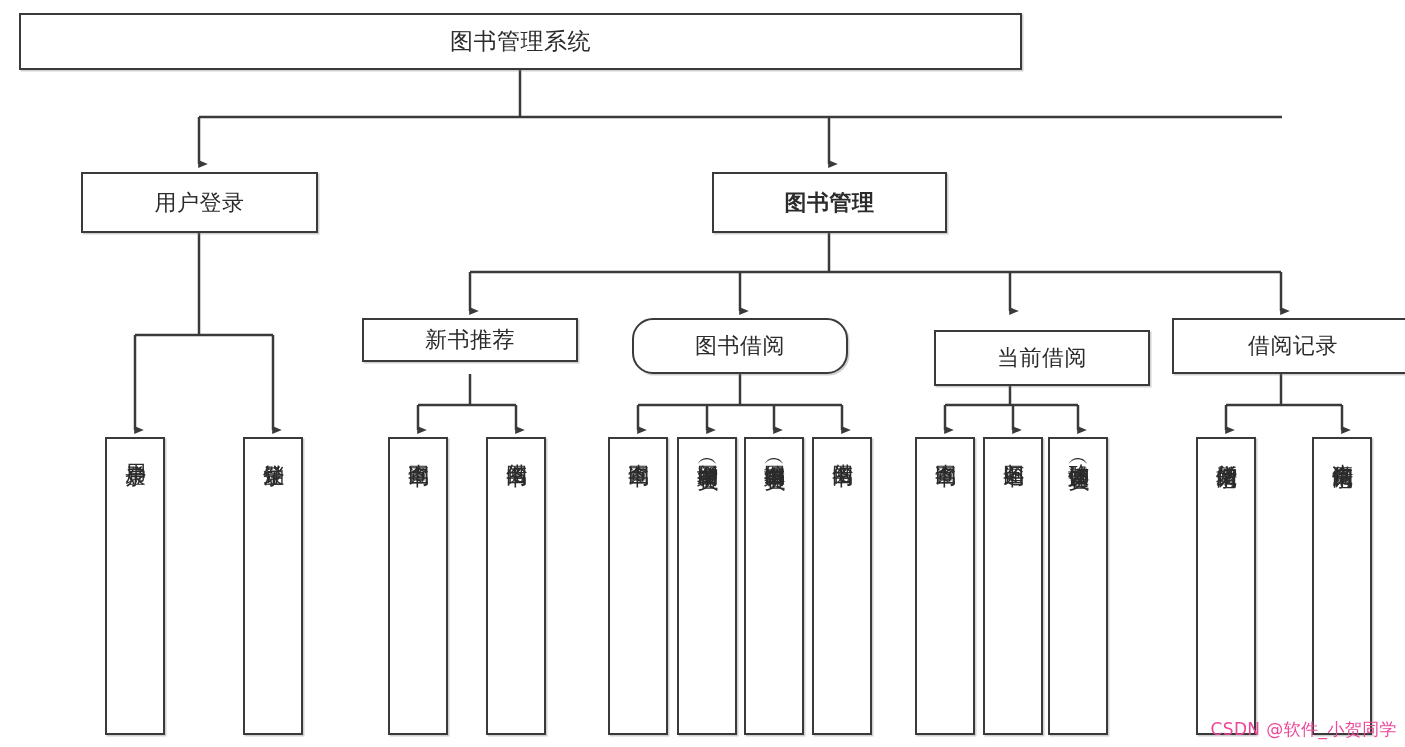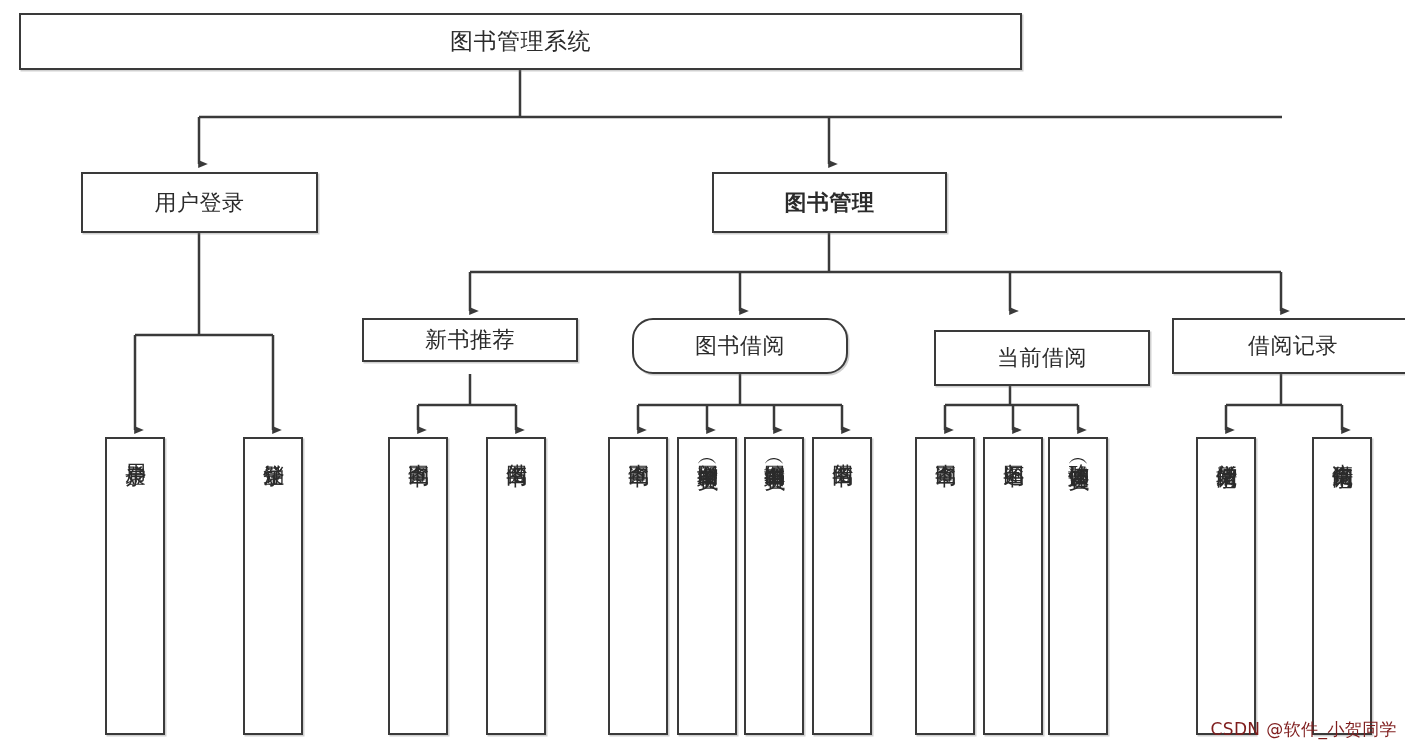--- a/index.html
+++ b/index.html
@@ -58,21 +58,21 @@
     font-size: 21px;
     line-height: 1.12;
     letter-spacing: 1px;
     white-space: nowrap;
   }
   .watermark {
     position: absolute;
     right: 8px;
     bottom: 6px;
     font-size: 17px;
-    color: #7f1d1d;
+    color: #ec4899;
     letter-spacing: 0.4px;
     white-space: nowrap;
     font-family: "DejaVu Sans", "Liberation Sans", sans-serif;
   }
 </style>
 </head>
 <body>
 
 <div id="canvas">
 

